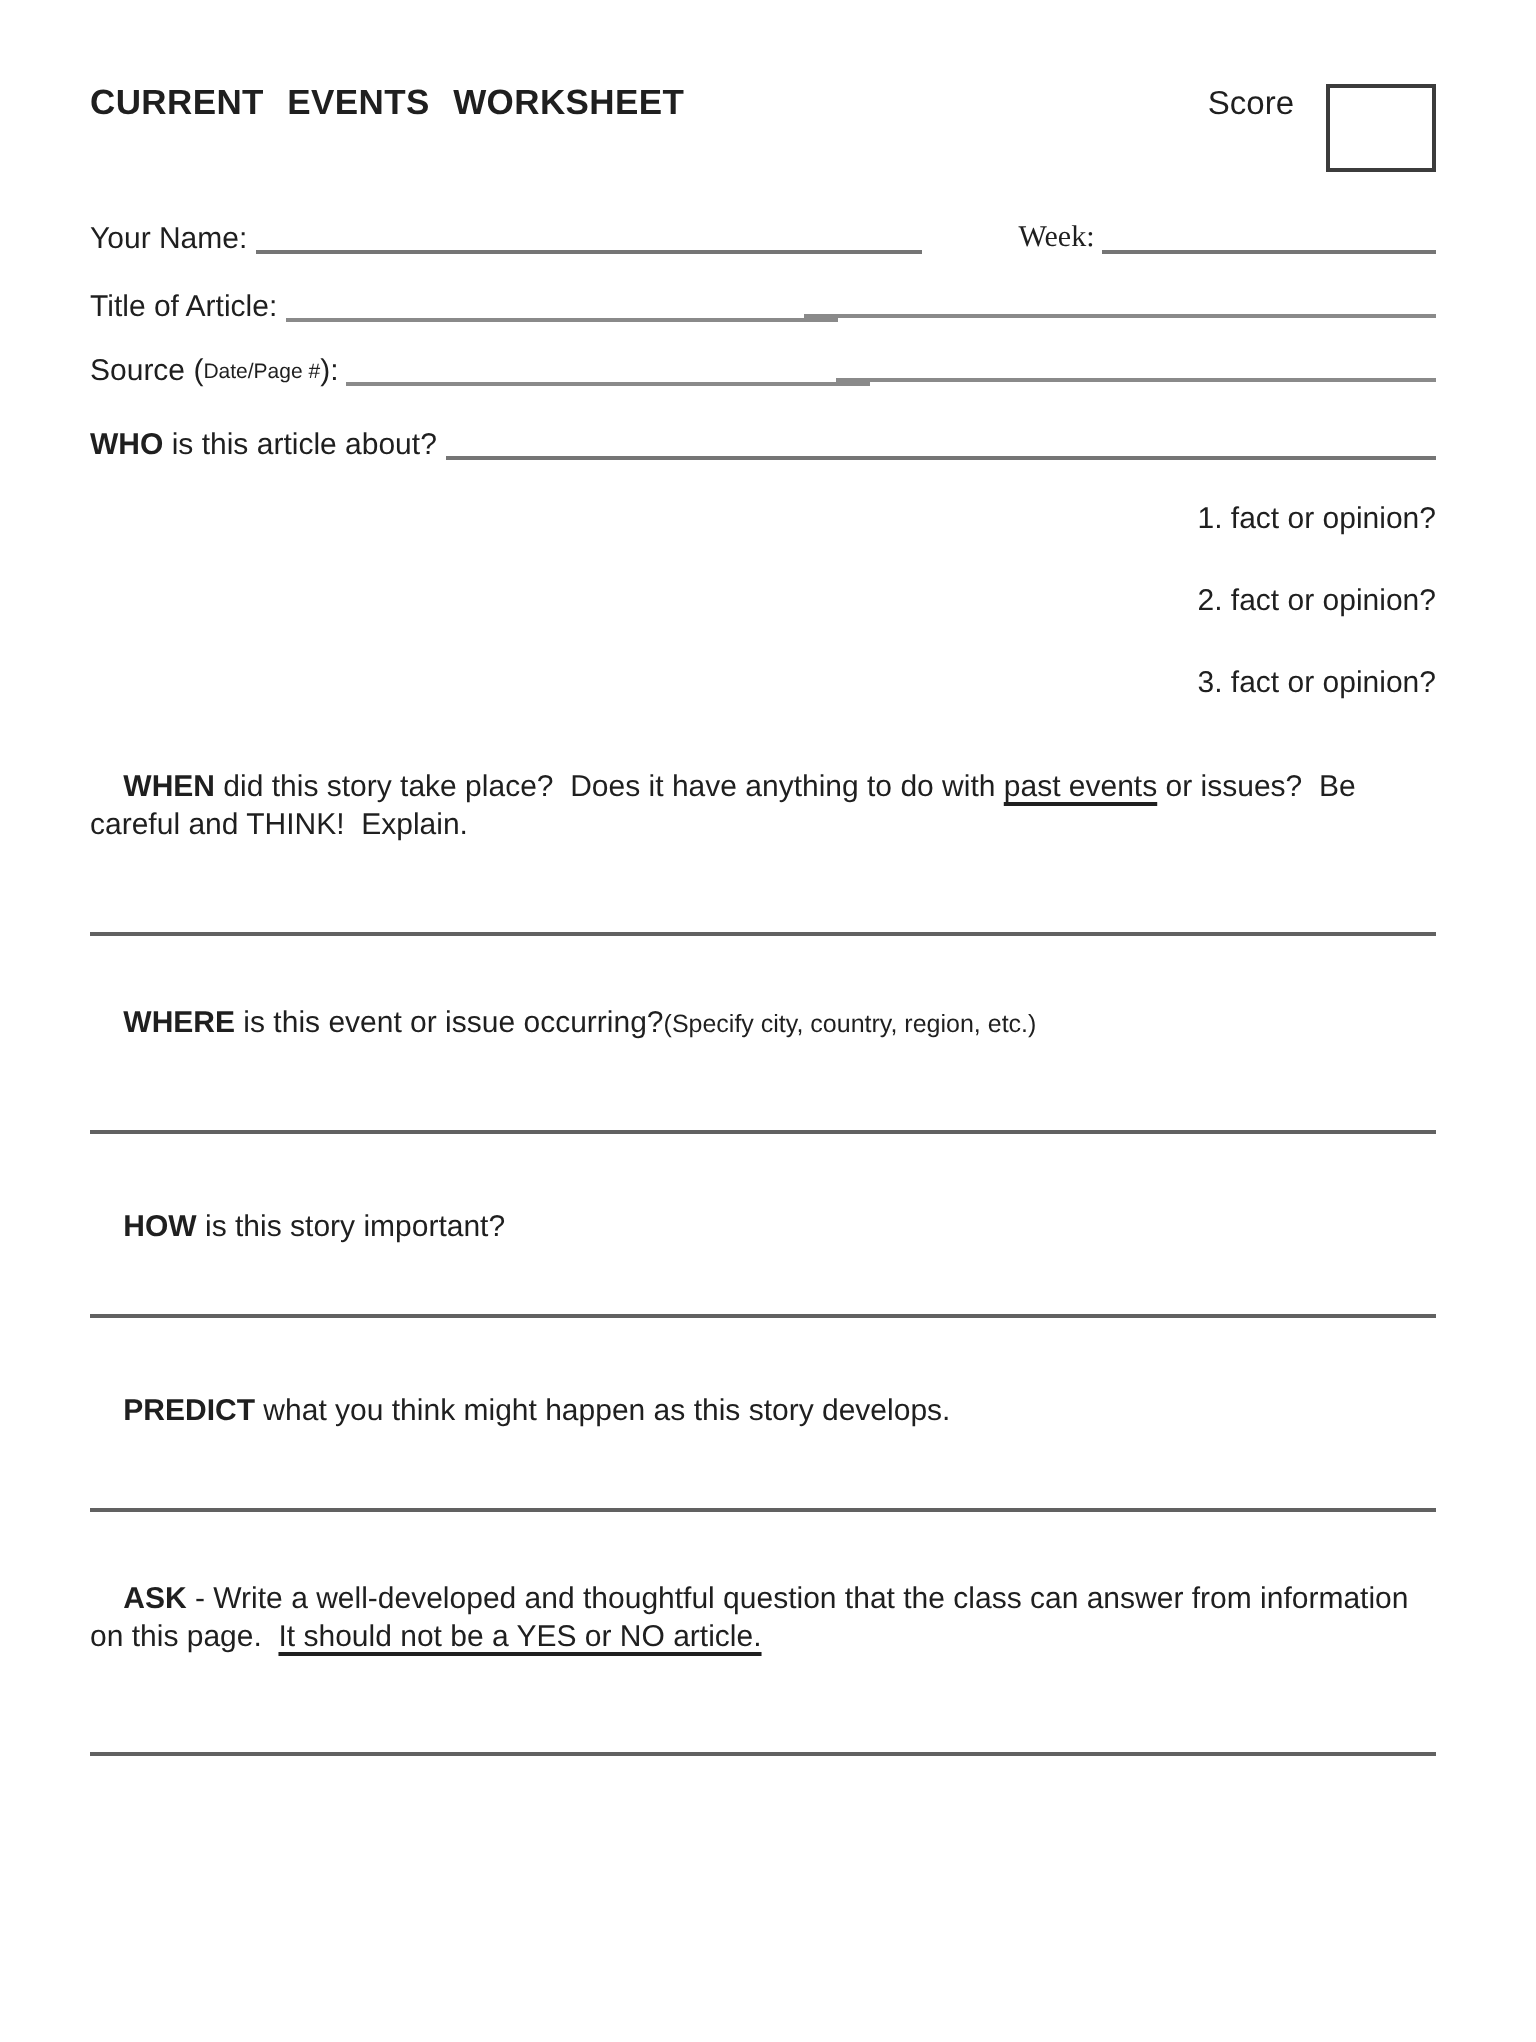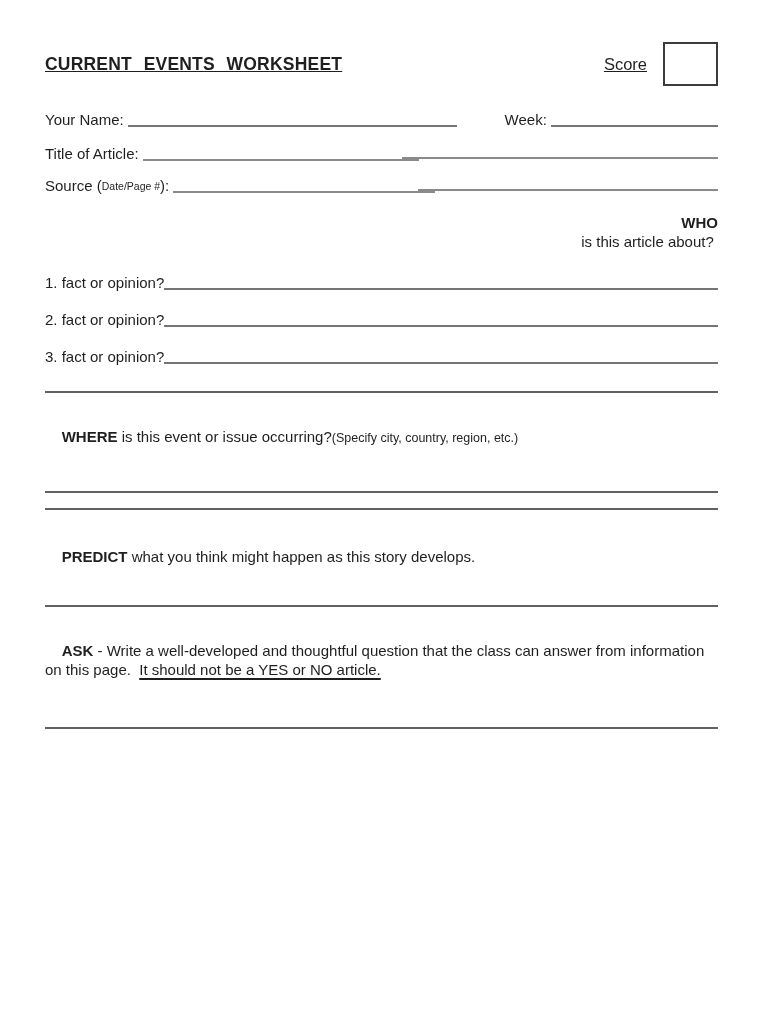--- a/index.html
+++ b/index.html
@@ -11,48 +11,48 @@
     background: #ffffff;
     padding: 42px 50px 0 45px;
     font-family: "Liberation Sans", sans-serif;
     font-size: 15px;
     color: #1f1f1f;
     filter: blur(0.25px);
     overflow: hidden;
   }
 
   
-  .header { display: flex; align-items: center; height: 44px; text-decoration: underline; }
+  .header { display: flex; align-items: flex-start; height: 44px; }
   .title { font-weight: bold; font-size: 17.5px; word-spacing: 0.38em; letter-spacing: 0.2px; line-height: 19px; }
   .score-label { margin-left: auto; margin-right: 16px; font-size: 16.5px; line-height: 20px; }
   .score-box { width: 55px; height: 44px; box-sizing: border-box; border: 2px solid #3c3c3c; background: #ffffff; }
 
   
   .row { display: flex; align-items: flex-end; line-height: 19px; white-space: pre-wrap; }
   .fill-line { flex: 1 1 auto; position: relative; }
   .fill-line:not(.seam) { border-bottom: 2px solid #757575; margin-bottom: 2px; }
   .seam { align-self: stretch; }
   .seam::before { content: ""; position: absolute; left: 0; right: 52%; bottom: 2px; border-bottom: 2px solid #8a8a8a; }
   .seam::after  { content: ""; position: absolute; left: 45%; right: 0; bottom: 4px; border-bottom: 2px solid #8a8a8a; }
 
   .name-row { margin-top: 24px; }
-  .week-lbl { margin-left: 48px; }
+  .week-lbl { margin-left: 48px; font-family: Liberation Serif, serif; }
   .week-line { flex: 0 0 167px; }
   .article-row { margin-top: 15px; text-align: center; }
   .source-row { margin-top: 13px; }
   .small-note { font-size: 10.5px; line-height: 16px; padding-bottom: 1px; }
-  .who-row { margin-top: 18px; flex-direction: column; }
+  .who-row { margin-top: 18px; }
 
   .kw { font-weight: bold; }
   .und { text-decoration: underline; text-underline-offset: 3px; text-decoration-thickness: 1.5px; }
 
   
   .para { margin: 0; line-height: 19px; white-space: pre-wrap; max-width: 692px; }
   .what-para { margin-top: 26px; }
-  .fact-row { margin-top: 18px; }
+  .fact-row { margin-top: 18px; flex-direction: column; }
   .when-para { margin-top: 10px; }
   .where-row { margin-top: 15px; }
   .where-note { font-size: 12.5px; margin-left: 0; }
   .how-row { margin-top: 18px; }
   .predict-row { margin-top: 18px; }
   .ask-para { margin-top: 15px; }
 
   
   .blank-line { height: 0; border-bottom: 2px solid #616161; }
   .when-line { margin-top: 25px; }
@@ -104,27 +104,33 @@
   </div>
   <div class="row fact-row">
     <span>2. fact or opinion?</span>
     <span class="fill-line"></span>
   </div>
   <div class="row fact-row">
     <span>3. fact or opinion?</span>
     <span class="fill-line"></span>
   </div>
 
+  <p class="para when-para">
+    <span class="kw">WHEN</span><span> did this story take place?  Does it have anything to do with </span><span class="und">past events</span><span> or issues?  Be careful and THINK!  Explain.</span>
+  </p>
   <div class="blank-line when-line"></div>
 
   <p class="para where-row">
     <span class="kw">WHERE</span><span> is this event or issue occurring?</span><span class="where-note">(Specify city, country, region, etc.)</span>
   </p>
   <div class="blank-line where-line"></div>
 
+  <p class="para how-row">
+    <span class="kw">HOW</span><span> is this story important?</span>
+  </p>
   <div class="blank-line how-line"></div>
 
   <p class="para predict-row">
     <span class="kw">PREDICT</span><span> what you think might happen as this story develops.</span>
   </p>
   <div class="blank-line predict-line"></div>
 
   <p class="para ask-para">
     <span class="kw">ASK</span><span> - Write a well-developed and thoughtful question that the class can answer from information on this page.  </span><span class="und">It should not be a YES or NO article.</span>
   </p>

